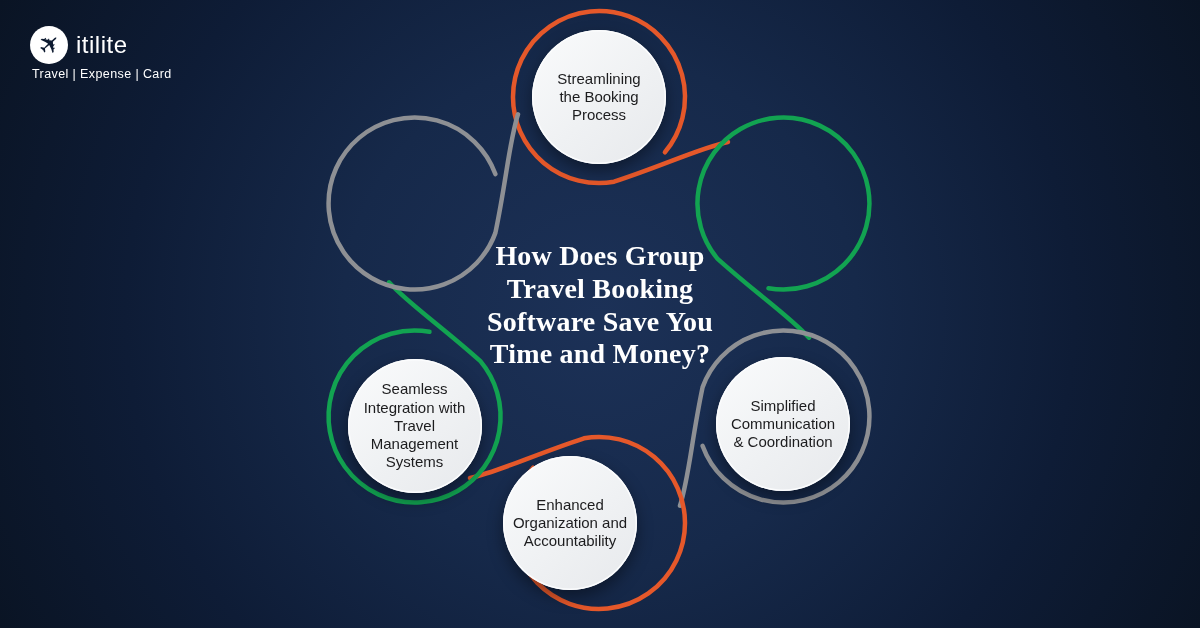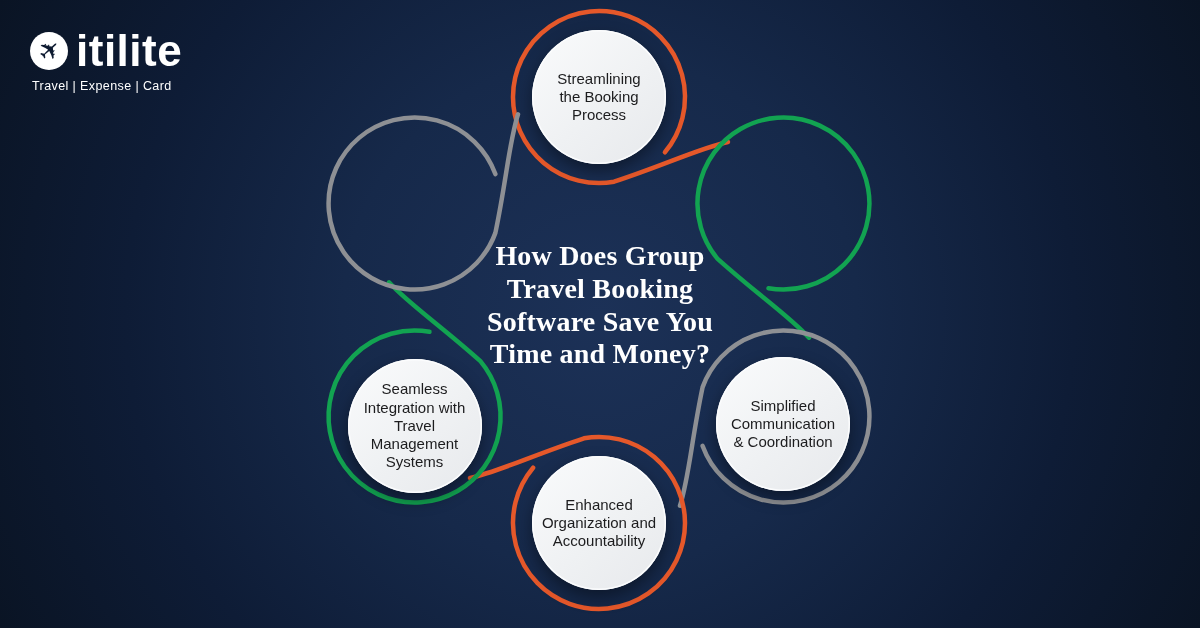--- a/index.html
+++ b/index.html
@@ -21,21 +21,21 @@
     width: 38px; height: 38px; border-radius: 50%;
     background: #ffffff;
     display: flex; align-items: center; justify-content: center;
     position: relative;
   }
   .logo-plane {
     font-size: 26px; line-height: 1; color: #0d1a30;
     transform: rotate(-42deg) translate(1px, 0px);
   }
   .logo-word {
-    color: #ffffff; font-size: 44px; font-weight: 700; letter-spacing: 0.5px; text-align: center;
+    color: #ffffff; font-size: 24px; font-weight: 400; letter-spacing: 0.5px; text-align: center;
   }
   .logo-tagline {
     margin-top: 3px; margin-left: 2px;
     color: #ffffff; font-size: 12.5px; font-weight: 400; letter-spacing: 0.4px;
     white-space: pre-line;
   }
 
   
   svg.swirls { position: absolute; left: 0; top: 0; }
 
@@ -48,21 +48,21 @@
     display: flex; align-items: center; justify-content: center;
     text-align: center;
   }
   .node-label {
     font-size: 15px; font-weight: 400; color: #1c1c1e;
     line-height: 1.22; white-space: pre-line;
   }
   .node-0 { left: 532px;   top: 30px;    }
   .node-1 { left: 716.5px; top: 136.5px; }
   .node-2 { left: 716px;   top: 357px; }
-  .node-3 { left: 532px;   top: 456px;   }
+  .node-3 { left: 503px;   top: 456px;   }
   .node-4 { left: 347.5px; top: 359px; }
   .node-5 { left: 347.5px; top: 136.5px; }
 
   
   .center-title {
     position: absolute; left: 440px; top: 240px; width: 320px;
     text-align: center;
     font-family: "Liberation Serif", serif;
     font-weight: 700;
     font-size: 28px; line-height: 1.17;

